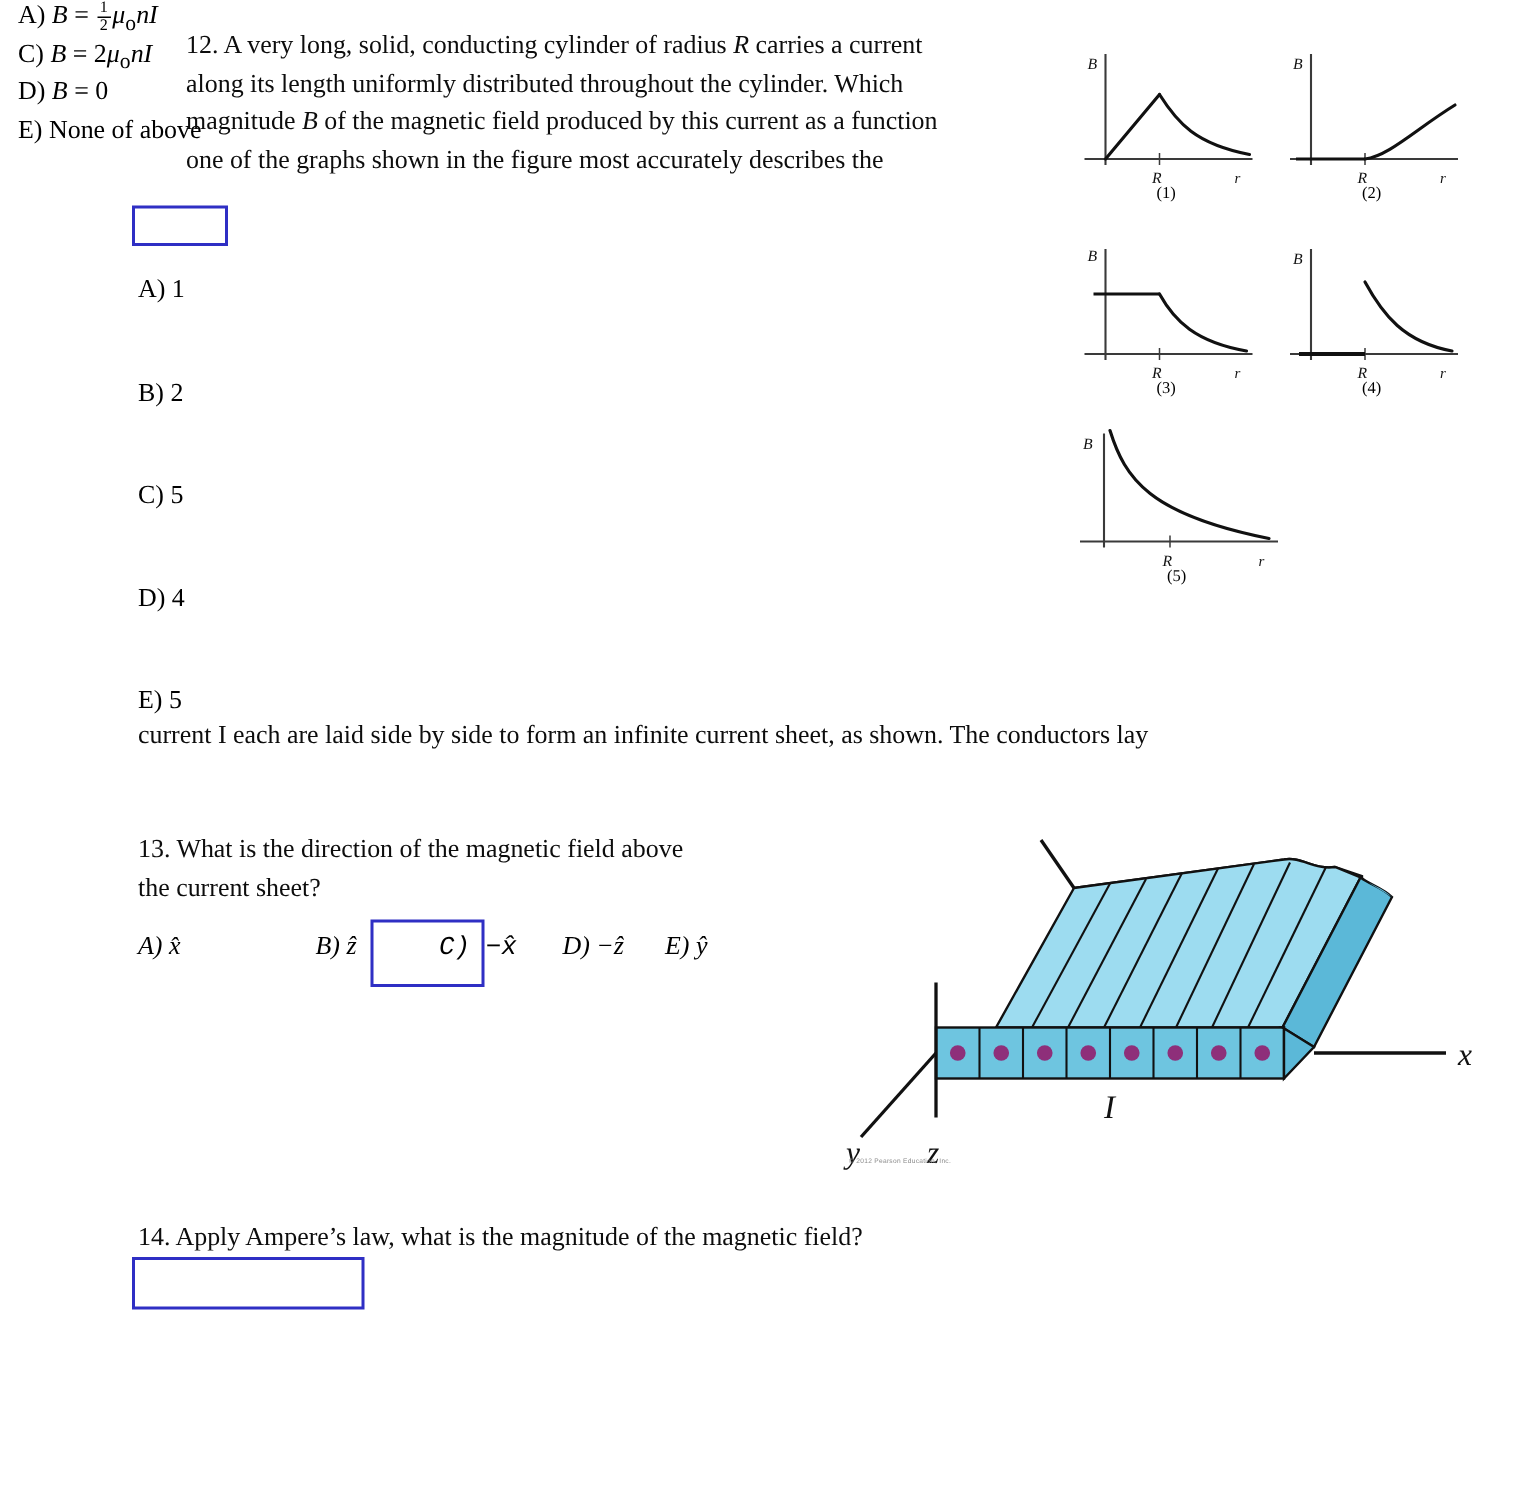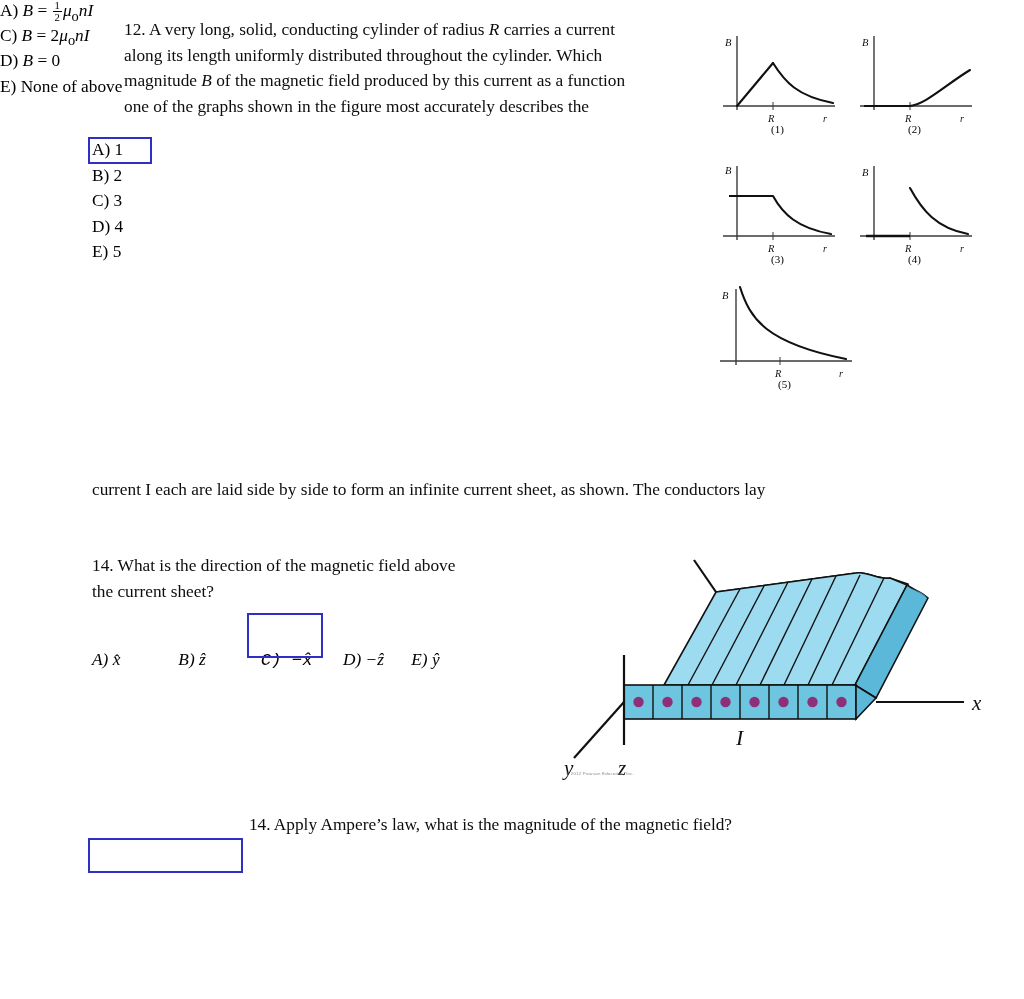--- a/index.html
+++ b/index.html
@@ -38,21 +38,21 @@
   .boxed {
     position: absolute;
     border: 2px solid #2f2fc4;
     box-sizing: border-box;
     background: transparent;
   }
 
   
   #q12-text { left: 92px; top: 17px; width: 608px; margin-left: 32px; }
   #q12-choices { left: 92px; top: 137px; }
-  #q12-choices .opt { display: block; height: 25.6px; }
+  #q12-choices .opt { display: block; height: 25.6px; margin-top: 43px; }
   #box-q12 { left: 88px; top: 137px; width: 64px; height: 27px; }
 
   
   .graphbox {
     position: absolute;
   }
   .graphbox svg { display: block; }
   .gcap {
     text-align: center;
     font-size: 11px;
@@ -63,23 +63,23 @@
   
   #shared-text { left: 92px; top: 477px; width: 820px; }
 
   
   #q13-text { left: 92px; top: 553px; width: 520px; }
   #q13-row { left: 92px; top: 618px; font-size: 17.3px; }
   #q13-row span.sp { display: inline-block; }
   #box-q13 { left: 247px; top: 613px; width: 76px; height: 45px; }
 
   
-  #q14-text { left: 92px; top: 812px; width: 640px; text-align: right; }
+  #q14-text { left: 92px; top: 812px; width: 640px; }
   #q14-choices { left: 92px; top: 838px; font-size: 17.3px; }
-  #q14-choices .opt { display: block; height: 25.6px; white-space: nowrap; }
+  #q14-choices .opt { display: block; height: 25.6px; white-space: nowrap; padding-left: 12px; }
   #box-q14 { left: 88px; top: 838px; width: 155px; height: 35px; }
 
   .frac {
     display: inline-block;
     vertical-align: -0.42em;
     text-align: center;
     font-size: 0.62em;
     line-height: 1.02;
     margin: 0 1px;
   }
@@ -113,21 +113,21 @@
   <div class="qtext" id="q12-text">
     <div>12. A very long, solid, conducting cylinder of radius <span class="it">R</span> carries a current</div>
     <div>along its length uniformly distributed throughout the cylinder. Which</div>
     <div>magnitude <span class="it">B</span> of the magnetic field produced by this current as a function</div>
     <div>one of the graphs shown in the figure most accurately describes the</div>
   </div>
 
   <div class="choice" id="q12-choices">
     <span class="opt">A) 1</span>
     <span class="opt">B) 2</span>
-    <span class="opt">C) 3</span>
+    <span class="opt">C) 5</span>
     <span class="opt">D) 4</span>
     <span class="opt">E) 5</span>
   </div>
   <div class="boxed" id="box-q12"></div>
 
   <div class="graphbox" style="left:715px; top:30px;">
     <svg width="125" height="95" viewBox="0 0 125 95">
       <line x1="22" y1="6" x2="22" y2="80" stroke="#3a3a3a" stroke-width="1.4"></line>
       <line x1="8" y1="76" x2="120" y2="76" stroke="#3a3a3a" stroke-width="1.4"></line>
       <line x1="58" y1="72" x2="58" y2="80" stroke="#3a3a3a" stroke-width="1"></line>
@@ -193,27 +193,27 @@
       <text x="127" y="92" font-size="10" font-style="italic" font-family="'Liberation Serif',serif" fill="#111">r</text>
     </svg>
     <div class="gcap" style="width:145px;">(5)</div>
   </div>
 
   <div class="qtext" id="shared-text">
     <div>current I each are laid side by side to form an infinite current sheet, as shown. The conductors lay</div>
   </div>
 
   <div class="qtext" id="q13-text">
-    <div>14. What is the direction of the magnetic field above</div>
+    <div>13. What is the direction of the magnetic field above</div>
     <div>the current sheet?</div>
   </div>
 
   <div class="choice" id="q13-row">
-    <span class="sp it" style="width:82px;margin-top:29px;">A) x̂</span>
-    <span class="sp it" style="width:78px;">B) ẑ</span>
+    <span class="sp it" style="width:82px;">A) x̂</span>
+    <span class="sp it" style="width:78px;margin-left:32px;">B) ẑ</span>
     <span class="sp it" style="width:78px;font-family:Liberation Mono, monospace;">C) −x̂</span>
     <span class="sp it" style="width:64px;">D) −ẑ</span>
     <span class="sp it">E) ŷ</span>
   </div>
   <div class="boxed" id="box-q13"></div>
 
   <div id="sheet-figure">
     <svg width="440" height="245" viewBox="0 0 440 245">
 
       <line x1="138" y1="20" x2="160" y2="52" stroke="#111" stroke-width="2.2"></line>

